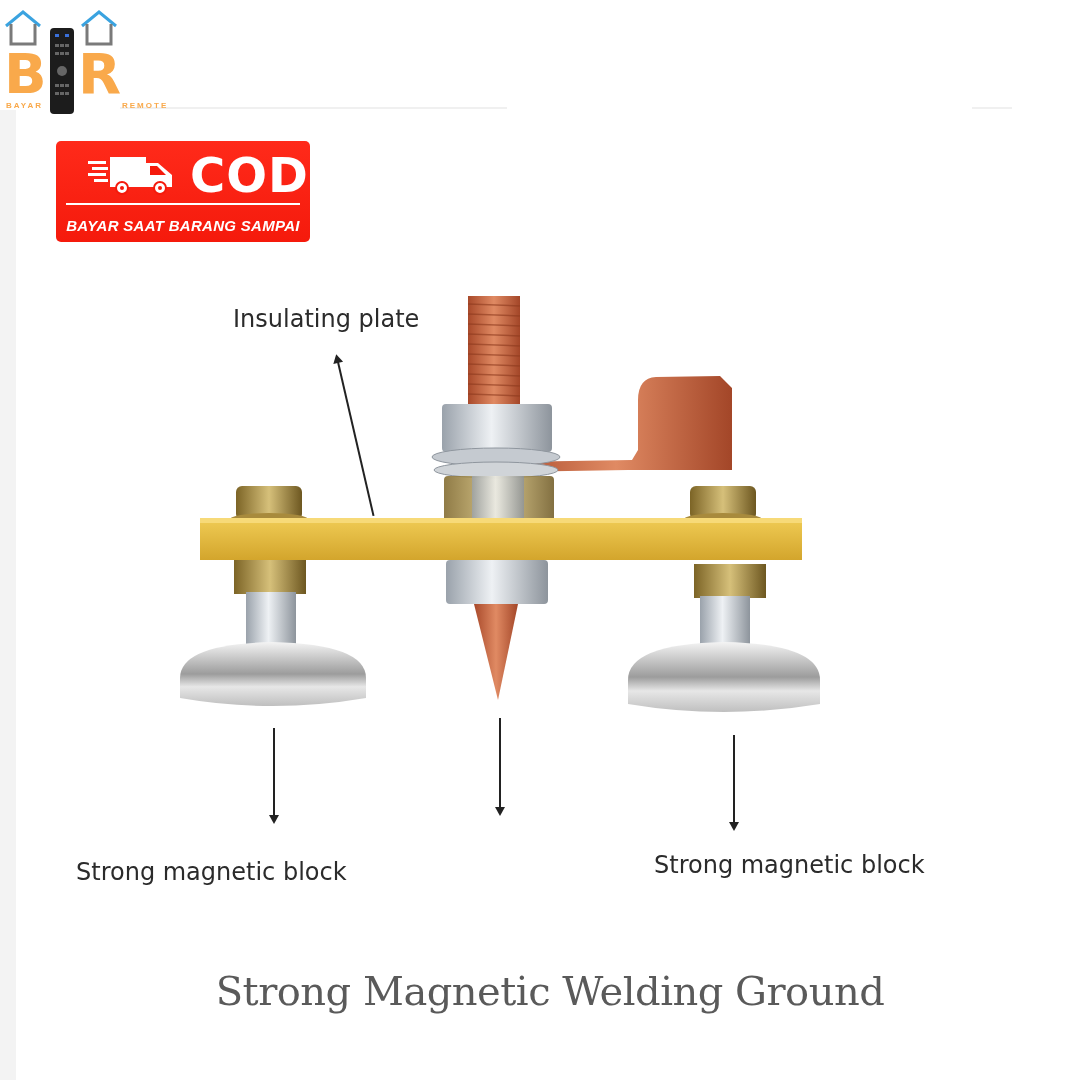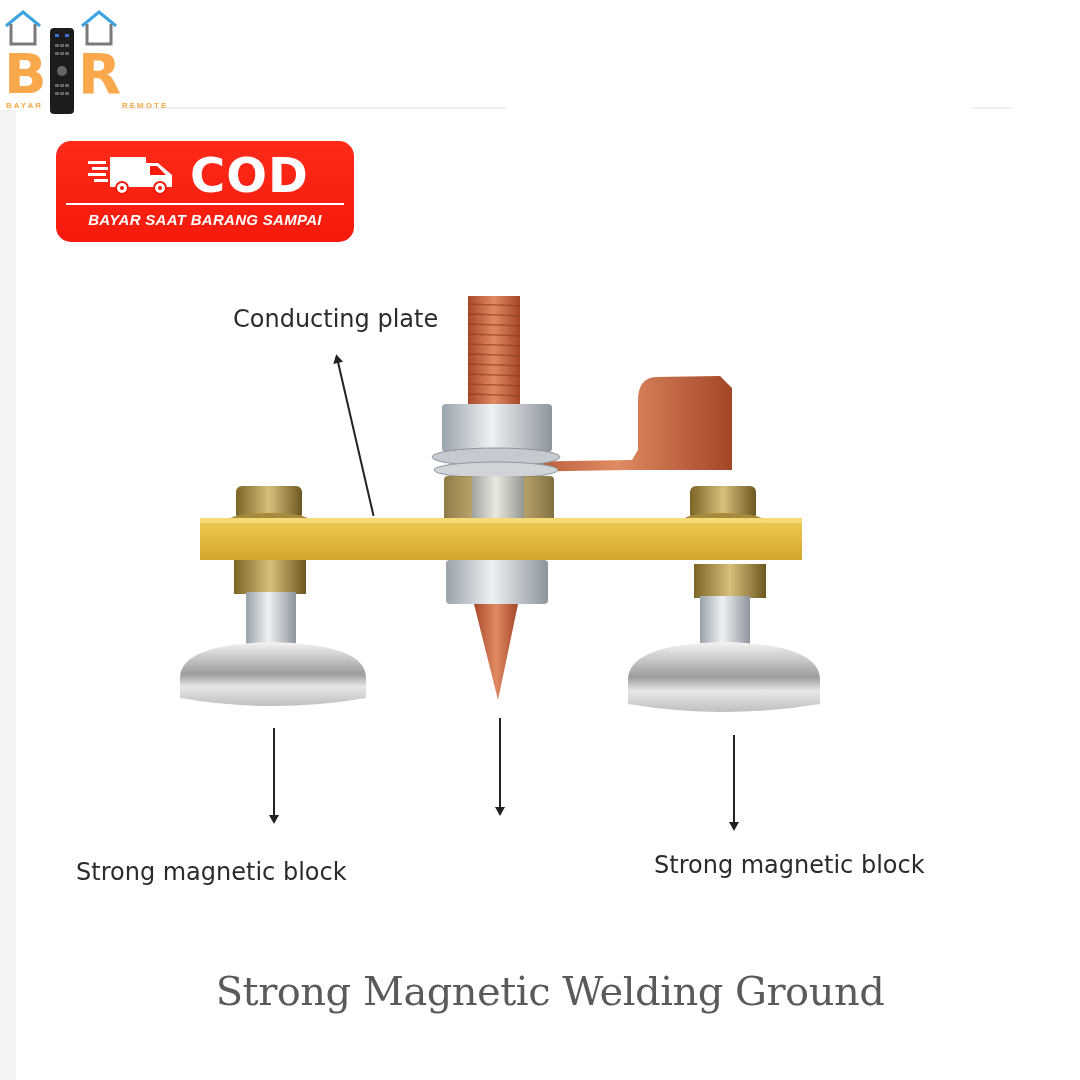--- a/index.html
+++ b/index.html
@@ -11,26 +11,26 @@
 
   
   .logo { position: absolute; left: 0; top: 0; width: 130px; height: 115px; }
   .logo .house { position: absolute; top: 10px; width: 38px; height: 36px; }
   .logo .letter { position: absolute; top: 46px; font-family: "DejaVu Sans", sans-serif; font-weight: bold; font-size: 56px; line-height: 56px; }
   .logo .sub { position: absolute; top: 101px; font-size: 8px; letter-spacing: 2px; font-weight: bold; }
   .logo .remote { position: absolute; left: 50px; top: 28px; width: 24px; height: 86px; background: #1c1c1c; border-radius: 4px; }
   .logo .remote i { position: absolute; width: 4px; height: 3px; background: #666; }
 
   
-  .cod { position: absolute; left: 56px; top: 141px; width: 298px; height: 101px; border-radius: 15px;
+  .cod { position: absolute; left: 56px; top: 141px; width: 254px; height: 101px; border-radius: 5px;
          background: linear-gradient(180deg, #ff2a1a 0%, #f51a0c 100%); color: #fff; overflow: hidden; }
   .cod .truck { position: absolute; left: 32px; top: 12px; width: 88px; height: 42px; }
   .cod .cod-text { position: absolute; left: 134px; top: 6px; font-family: "DejaVu Sans", sans-serif; font-weight: bold; font-size: 48px; letter-spacing: 1px; }
   .cod .rule { position: absolute; left: 10px; right: 10px; top: 62px; height: 2px; background: #fff; }
-  .cod .tagline { position: absolute; left: 0; right: 0; top: 70px; text-align: center; font-weight: bold; font-style: italic; font-size: 15px; letter-spacing: 0.3px; }
+  .cod .tagline { position: absolute; left: 0; right: 0; top: 76px; text-align: center; font-weight: bold; font-style: italic; font-size: 15px; letter-spacing: 0.3px; }
 
   
   .diagram { position: absolute; left: 60px; top: 280px; width: 940px; height: 650px; }
   .callout { position: absolute; font-family: "DejaVu Sans", sans-serif; font-size: 24px; color: #2b2b2b; white-space: nowrap; }
   .arrow { position: absolute; width: 1.5px; background: #222; }
   .arrow::after { content: ""; position: absolute; left: -4px; border-left: 5px solid transparent; border-right: 5px solid transparent; }
   .arrow.down::after { bottom: -8px; border-top: 9px solid #222; }
   .arrow.up::after { top: -8px; border-bottom: 9px solid #222; }
 
   .caption { position: absolute; left: 0; right: 0; top: 968px; text-align: center; padding-left: 20px;
@@ -163,21 +163,21 @@
 
     <path d="M414 324 L458 324 L438 420 Z" fill="url(#cu)"></path>
 
     <rect x="186" y="312" width="50" height="70" fill="url(#st)"></rect>
     <rect x="640" y="316" width="50" height="70" fill="url(#st)"></rect>
 
     <path d="M120 398 Q120 364 212 362 Q306 364 306 398 L306 418 Q212 434 120 418 Z" fill="url(#mg)"></path>
     <path d="M568 400 Q568 364 664 362 Q760 364 760 400 L760 424 Q664 440 568 424 Z" fill="url(#mg)"></path>
   </svg>
 
-  <span class="callout" style="left:173px;top:25px;">Conducting plate</span>
+  <span class="callout" style="left:173px;top:25px;">Insulating plate</span>
   <div class="arrow up" style="left:277px;top:82px;height:158px;transform:rotate(-13deg);transform-origin:top;"></div>
 
   <div class="arrow down" style="left:213px;top:448px;height:88px;"></div>
   <div class="arrow down" style="left:439px;top:438px;height:90px;"></div>
   <div class="arrow down" style="left:673px;top:455px;height:88px;"></div>
 
   <span class="callout" style="left:16px;top:578px;">Strong magnetic block</span>
   <span class="callout" style="left:594px;top:571px;">Strong magnetic block</span>
 </div>
 

